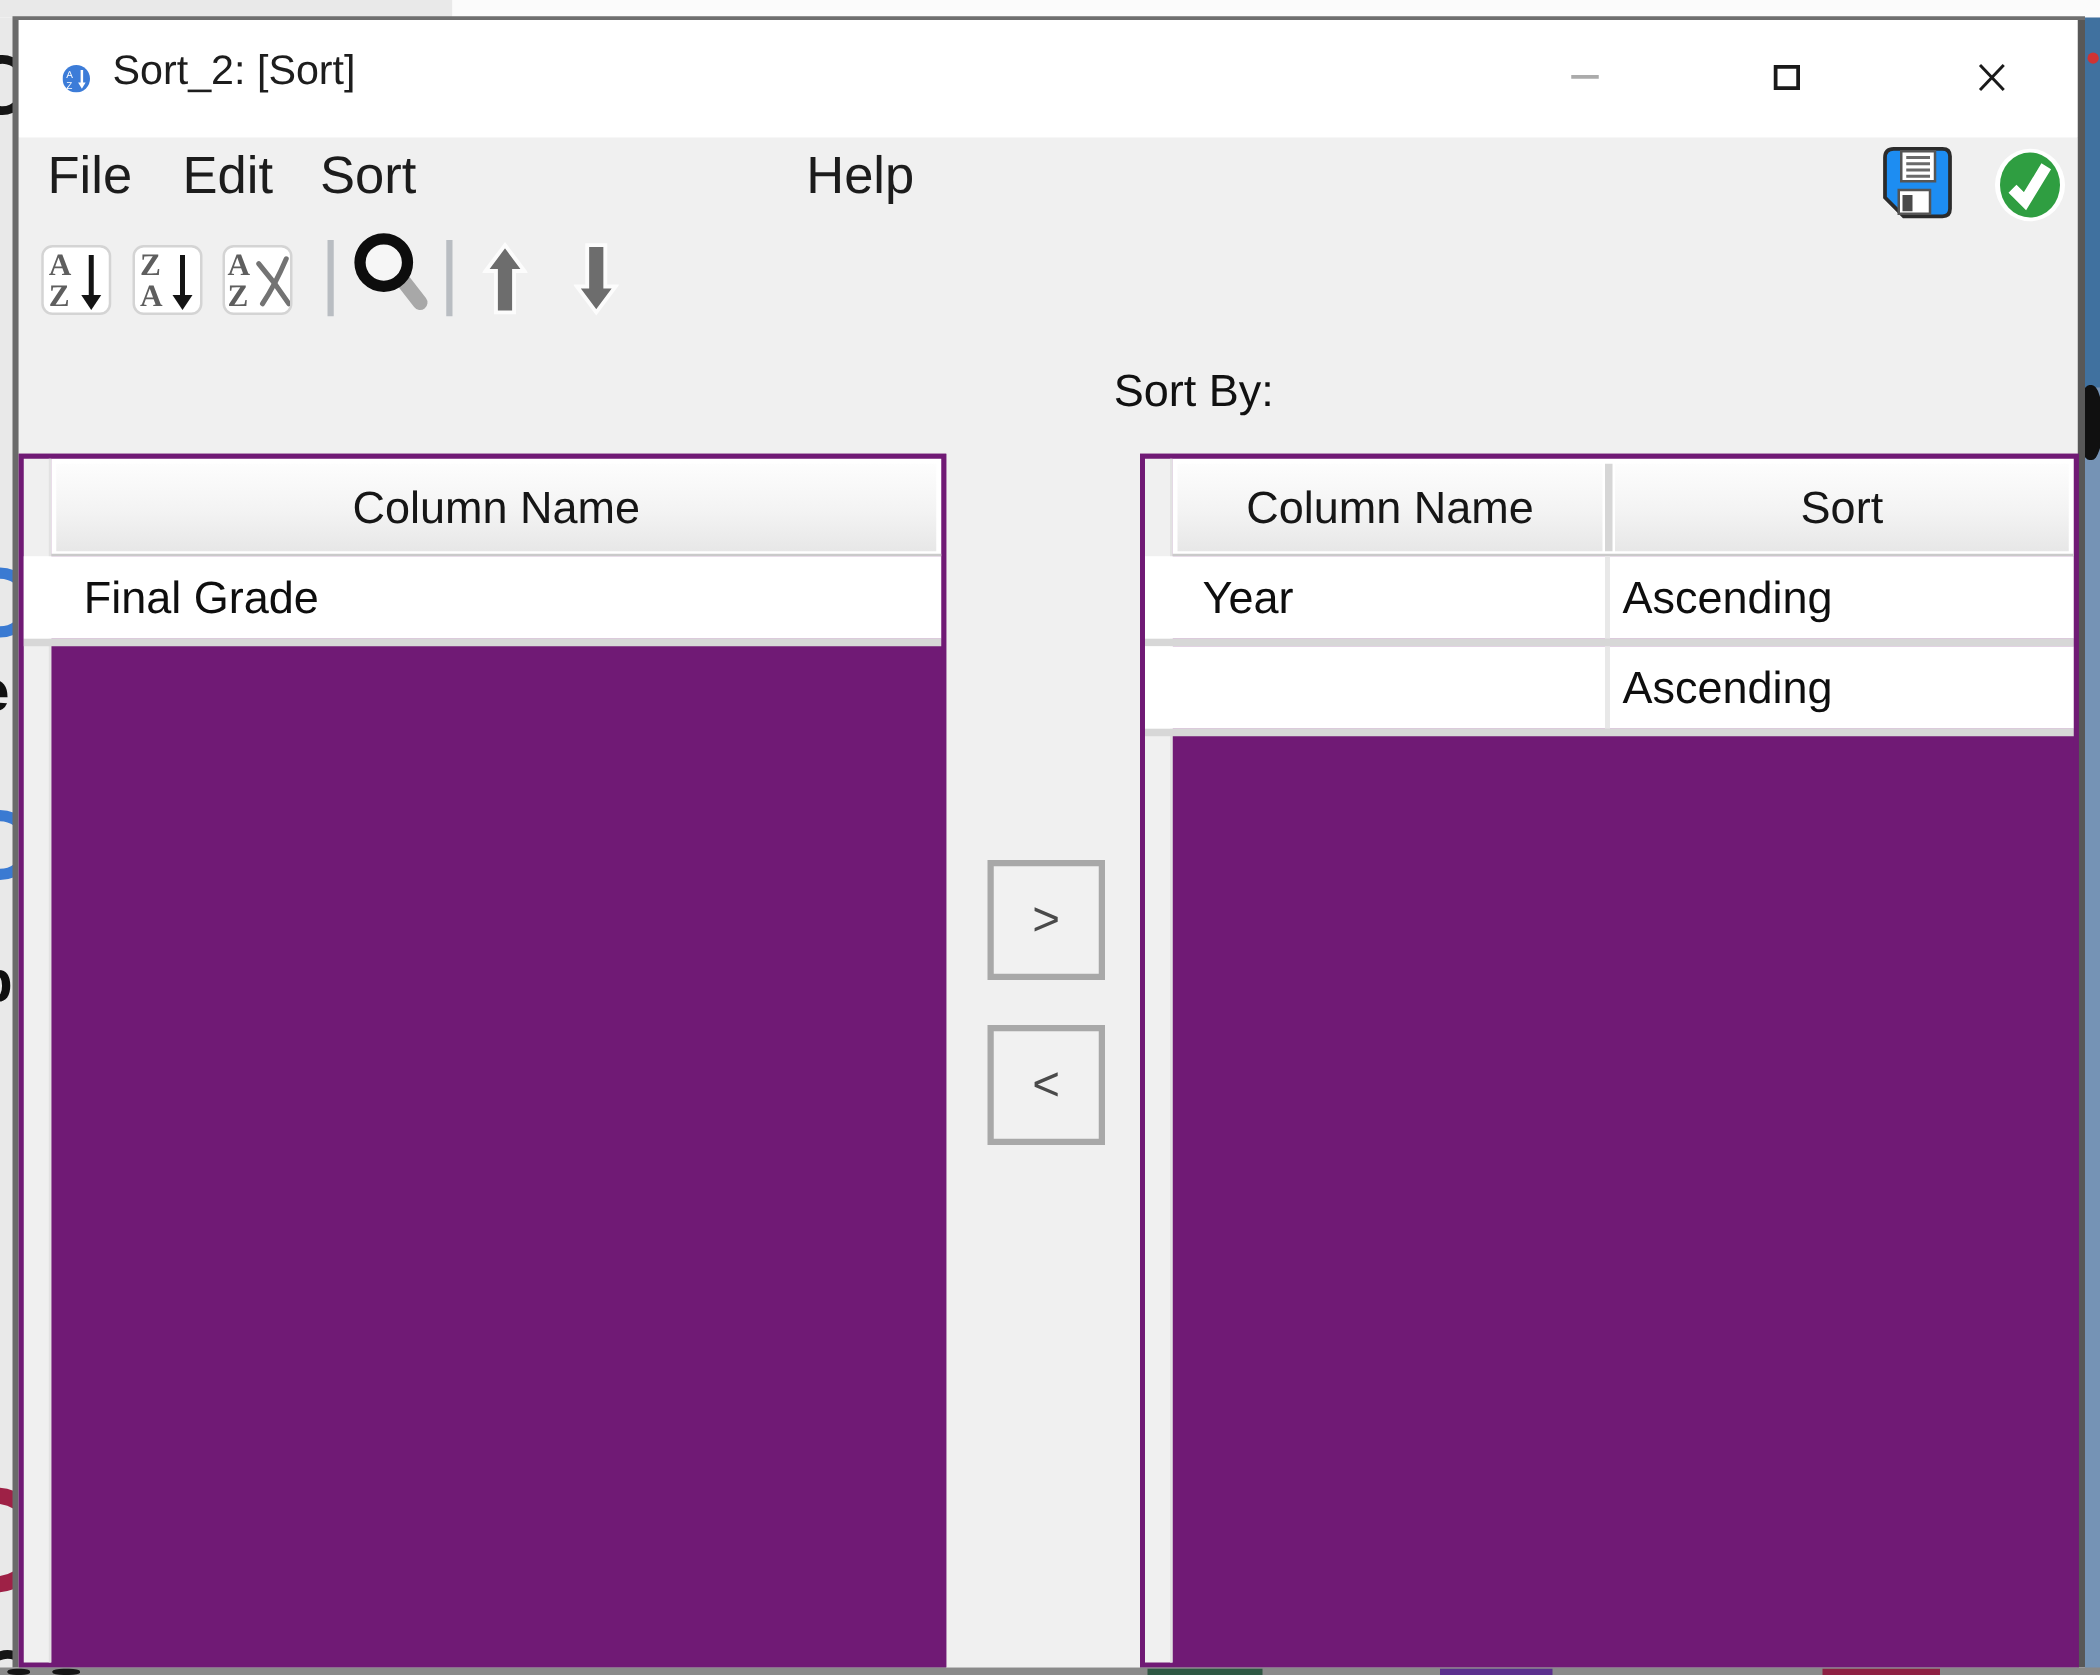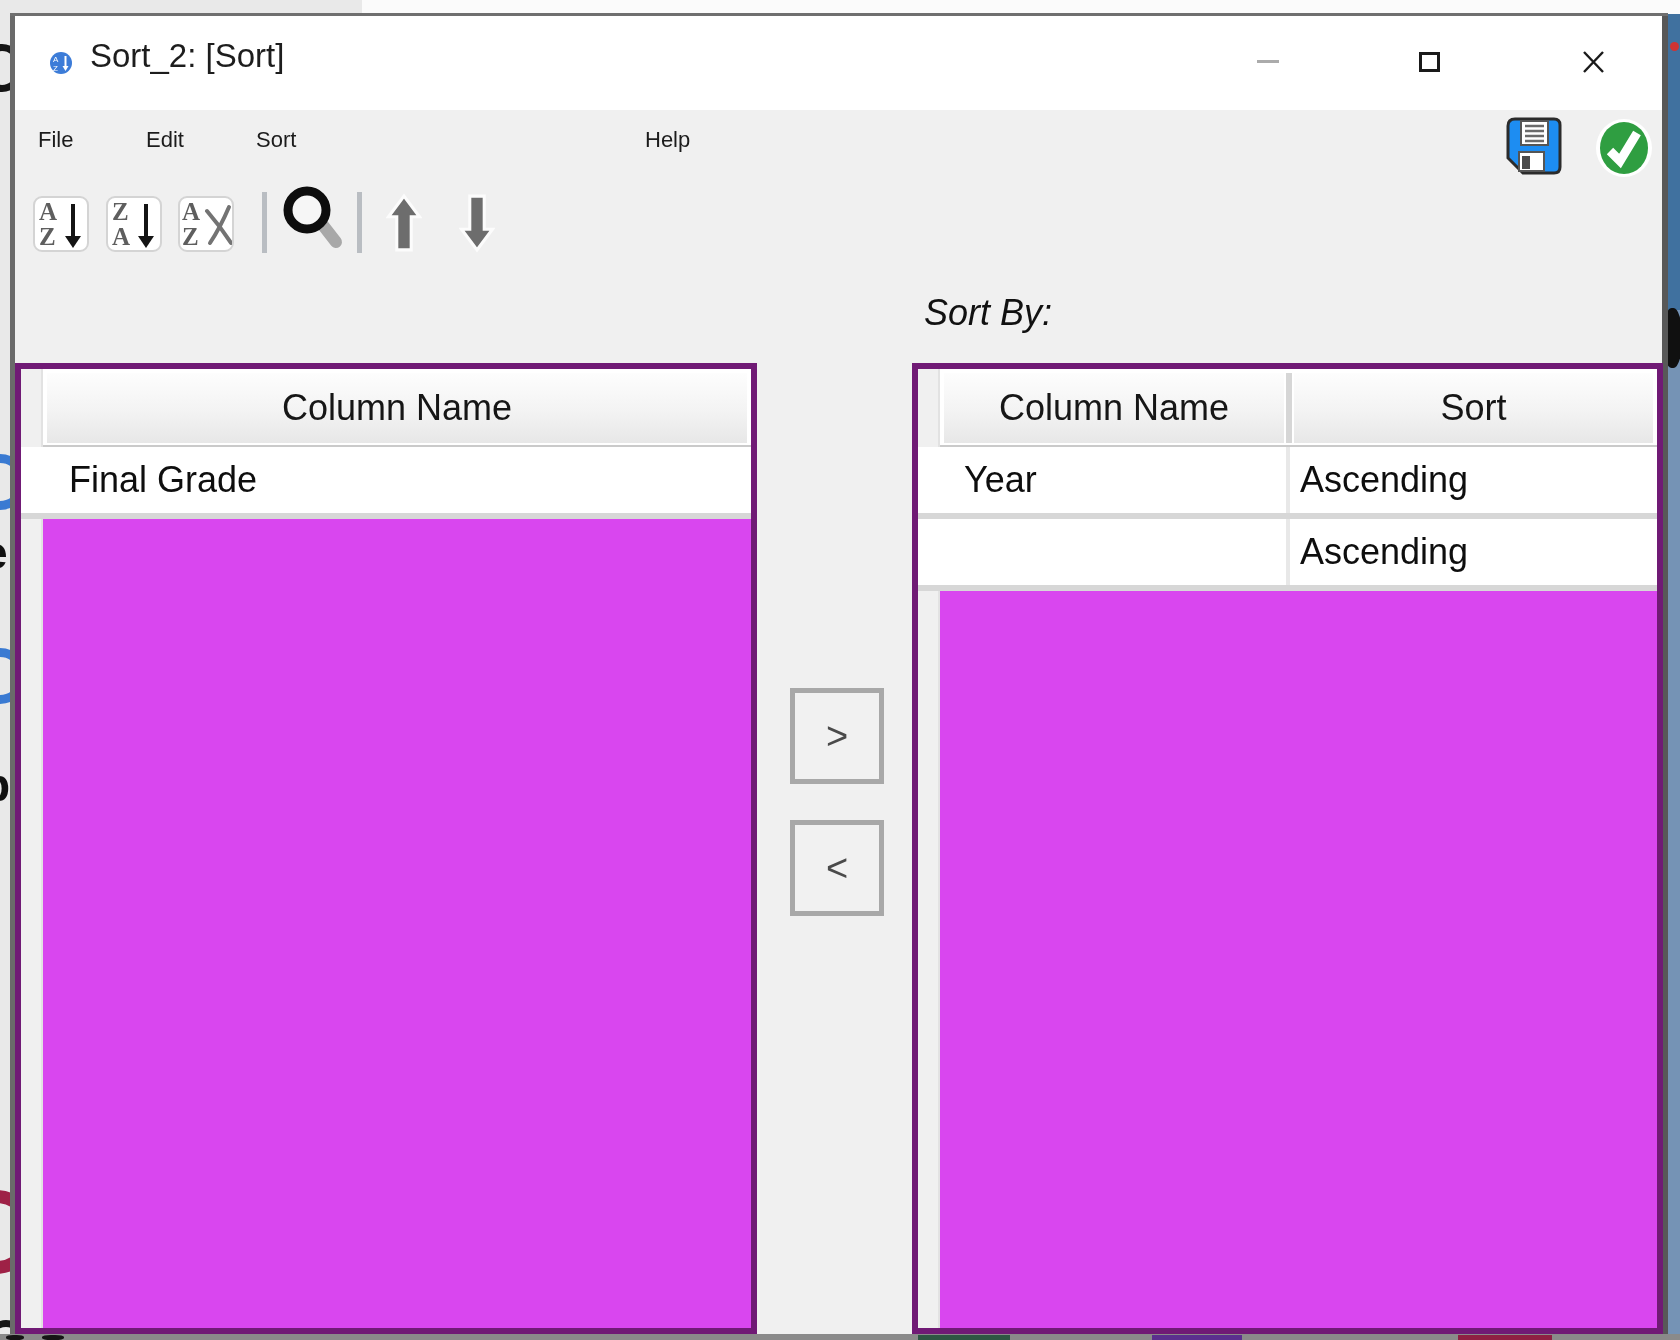--- a/index.html
+++ b/index.html
@@ -28,29 +28,29 @@
   .win-border-right{left:1662px;top:16px;width:6px;height:1318px;background:#585858;}
   .titlebar{left:15px;top:16px;width:1647px;height:94px;background:#ffffff;}
   .dialog-body{left:15px;top:110px;width:1647px;height:1224px;background:#f0f0f0;}
   .title-text{left:90px;top:16px;height:80px;display:flex;align-items:center;
               font-size:33px;color:#1d1d1d;}
   .ctl-min{left:1257px;top:60px;width:22px;height:3px;background:#ababab;}
   .ctl-max{left:1419px;top:52px;width:21px;height:20px;border:3px solid #1a1a1a;background:#fff;}
 
   
   .menu-item{top:114px;height:52px;display:flex;align-items:center;
-             font-size:22px;color:#1c1c1c;cursor:default;}
+             font-size:42px;color:#1c1c1c;cursor:default;}
 
   
   .tool-tile{top:196px;width:56px;height:56px;background:#fff;border:2px solid #d4d4d4;border-radius:9px;}
   .tool-sep{top:192px;width:5px;height:61px;background:#b9bdc2;}
 
   
   .panel-label{top:292px;font-size:36px;color:#111;}
-  .tbl{border:6px solid #701a75;background:#d946ef;}
+  .tbl{border:4px solid #701a75;background:#701a75;}
   .tbl-gutter{position:absolute;left:0;top:0;bottom:0;width:22px;background:#f0f0f0;
               border-right:2px solid #e2e2e2;box-sizing:border-box;}
   .hdr-zone{position:absolute;left:22px;right:0;top:0;height:78px;background:#fff;
             border-bottom:2px solid #cacaca;box-sizing:border-box;}
   .hdr-cell{position:absolute;top:4px;bottom:2px;
             background:linear-gradient(180deg,#fdfdfd 0%,#f3f3f3 55%,#e7e7e7 100%);
             display:flex;align-items:center;justify-content:center;
             font-size:36px;color:#161616;}
   .hdr-div{position:absolute;top:4px;bottom:2px;width:6px;background:#d6d6d6;}
   .tbl-row{position:absolute;left:0;right:0;height:66px;background:#fff;
@@ -176,21 +176,21 @@
     <svg width="36" height="62" viewBox="0 0 34 60">
       <path d="M17 4 L32 24 H24 V56 H10 V24 H2 Z" fill="#6d6d6d" stroke="#fcfcfc" stroke-width="3"></path>
     </svg>
   </span>
   <span class="abs" style="left:459px;top:192px;width:36px;height:62px;">
     <svg width="36" height="62" viewBox="0 0 34 60">
       <path d="M17 56 L2 36 H10 V4 H24 V36 H32 Z" fill="#6d6d6d" stroke="#fcfcfc" stroke-width="3"></path>
     </svg>
   </span>
 
-  <span class="abs panel-label" style="left:924px;font-style:italic;">Sort By:</span>
+  <span class="abs panel-label" style="left:891px;">Sort By:</span>
 
   <div class="abs tbl" style="left:15px;top:363px;width:742px;height:971px;">
     <div class="tbl-gutter"></div>
     <div class="hdr-zone">
       <div class="hdr-cell" style="left:4px;right:4px;">Column Name</div>
     </div>
     <div class="tbl-row" style="top:78px;">
       <span class="cell-text" style="left:48px;">Final Grade</span>
     </div>
     <div class="row-sep" style="top:144px;"></div>

